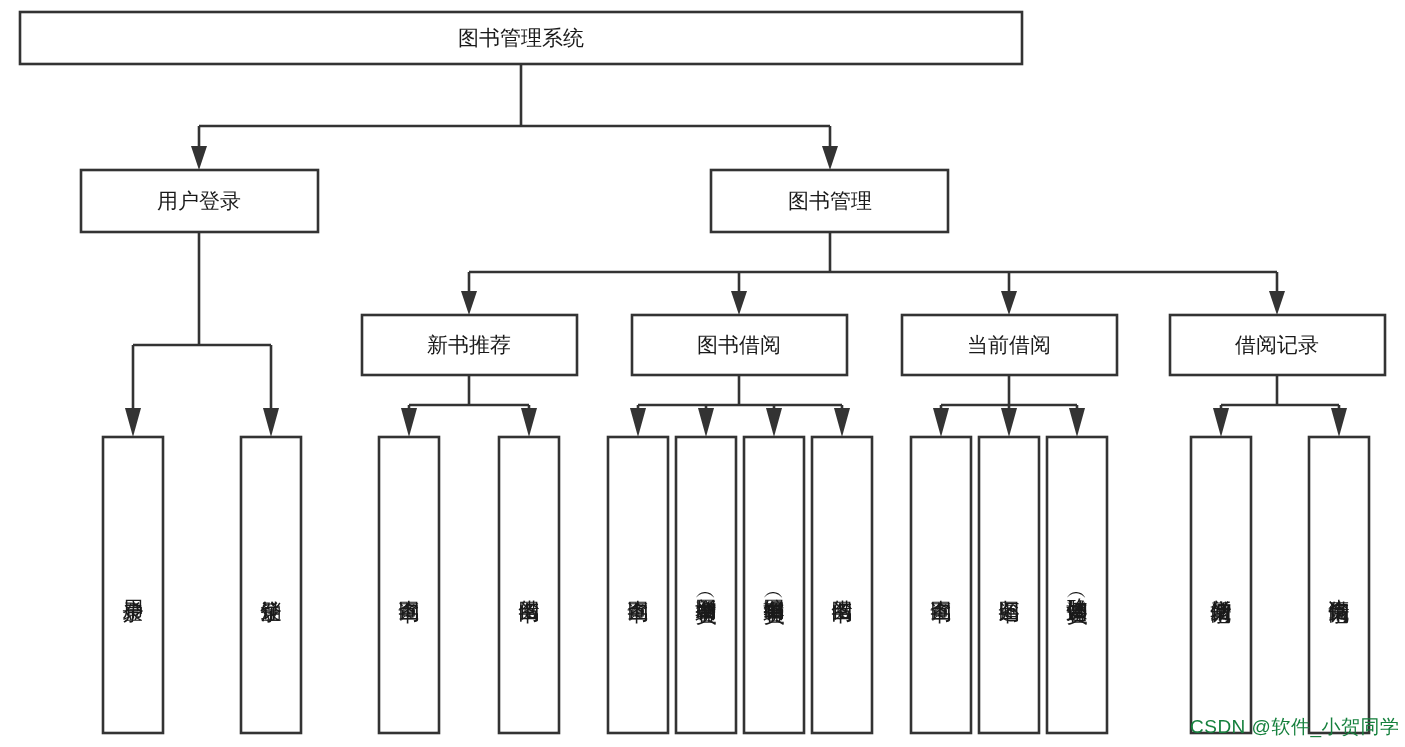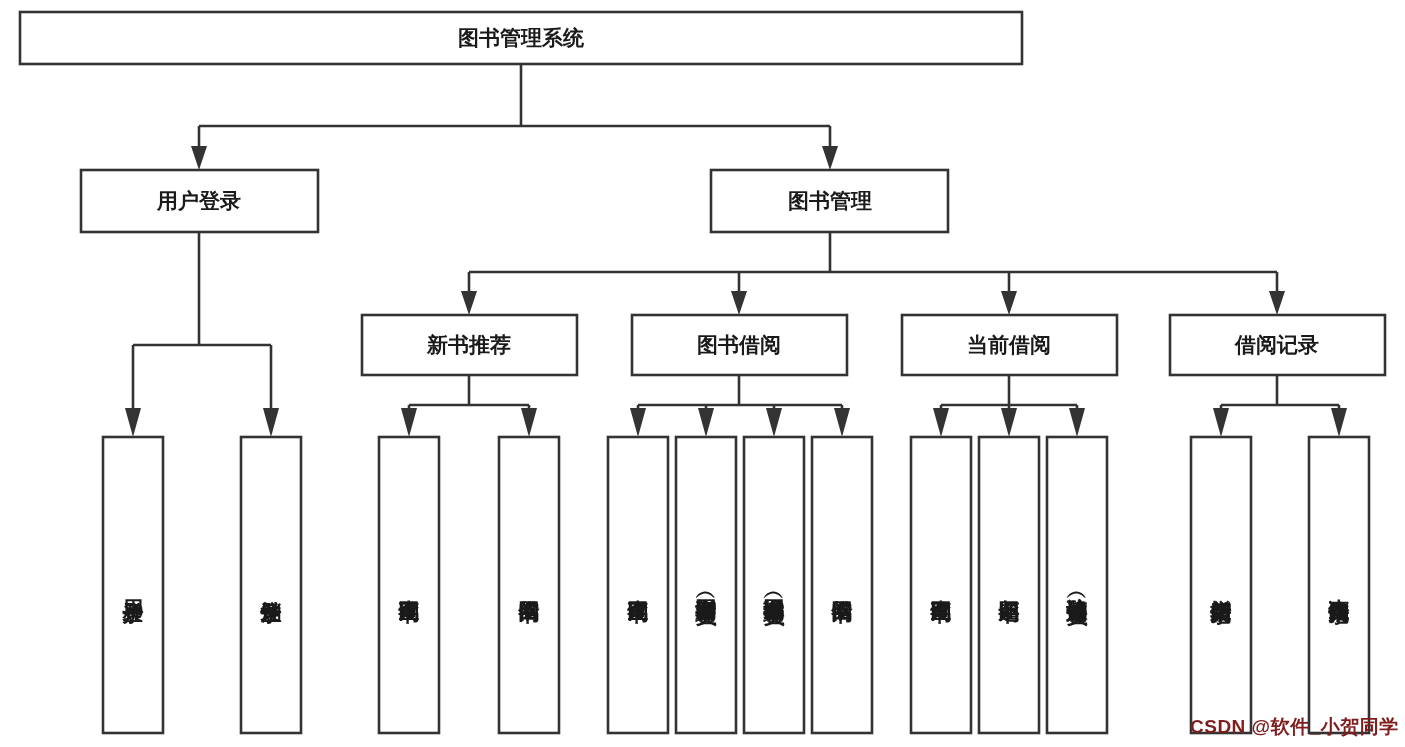--- a/index.html
+++ b/index.html
@@ -11,21 +11,20 @@
     width: 1405px;
     height: 747px;
     font-family: "Liberation Sans", "DejaVu Sans", sans-serif;
     overflow: hidden;
     position: relative;
   }
   #diagram-root {
     position: relative;
     width: 1405px;
     height: 747px;
-    font-weight: bold;
   }
   svg.flow {
     position: absolute;
     top: 0;
     left: 0;
     width: 1405px;
     height: 747px;
     display: block;
   }
   .node-rect {
@@ -63,21 +62,21 @@
     align-items: center;
     justify-content: center;
     text-align: center;
     white-space: nowrap;
     pointer-events: none;
   }
   .watermark {
     position: absolute;
     font-family: "Liberation Sans", "DejaVu Sans", sans-serif;
     font-size: 19px;
-    color: #7f1d1d;
+    color: #15803d;
     white-space: nowrap;
     letter-spacing: 0.5px;
   }
 </style>
 </head>
 <body>
 
 <div id="diagram-root">
 
   <svg class="flow" viewBox="0 0 1405 747" xmlns="http://www.w3.org/2000/svg">

